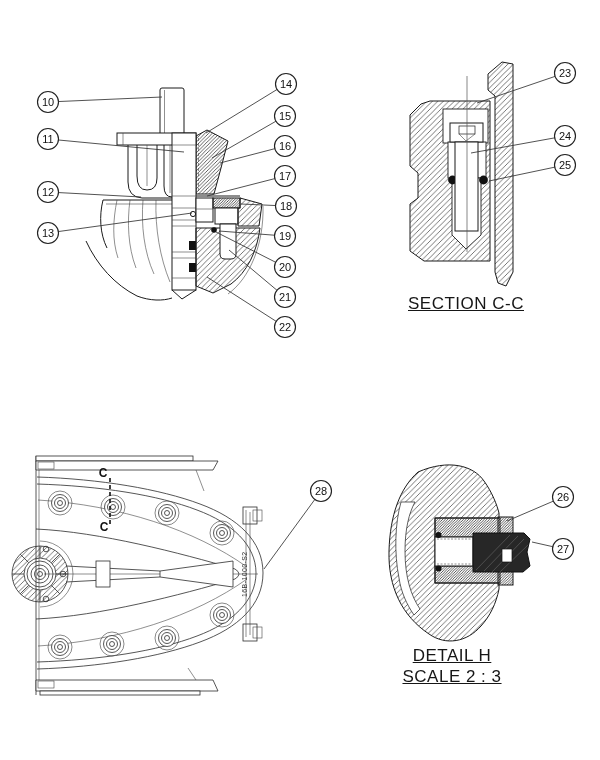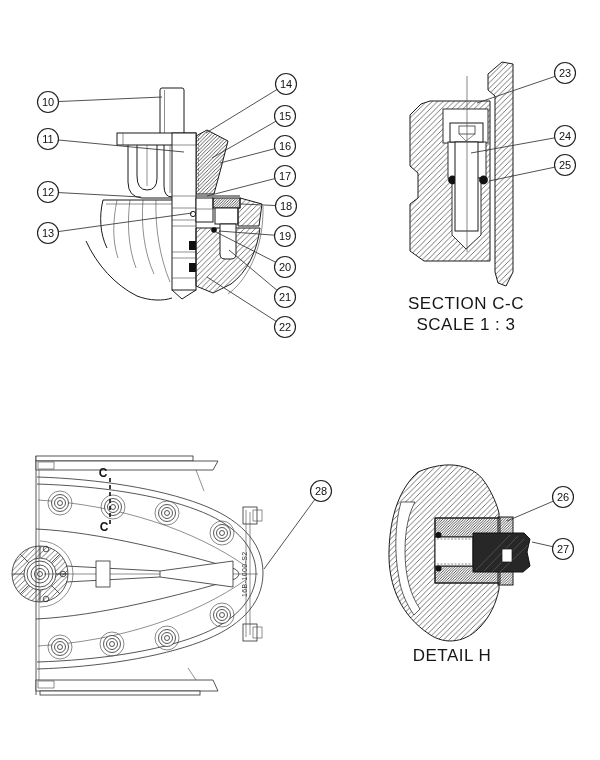--- a/index.html
+++ b/index.html
@@ -1,20 +1,20 @@
 <!DOCTYPE html>
 <html><head>
 <meta charset="utf-8">
 <style>
   html,body{margin:0;padding:0;background:#fff;}
   .canvas{position:relative;width:600px;height:760px;background:#ffffff;overflow:hidden;
           font-family:"Liberation Sans",sans-serif;}
   .canvas svg{position:absolute;left:0;top:0;}
   .caption{position:absolute;text-align:center;color:#161616;font-size:17px;
-           letter-spacing:0.5px;line-height:1.22;}
+           letter-spacing:0.5px;line-height:1.22;text-decoration:underline;}
   .ln{fill:none;stroke:#1b1b1b;stroke-width:1;}
   .ln2{fill:none;stroke:#2b2b2b;stroke-width:0.8;}
   .thin{fill:none;stroke:#444;stroke-width:0.6;}
   .wfill{fill:#ffffff;stroke:#1b1b1b;stroke-width:1;}
   .wfill2{fill:#ffffff;stroke:#2b2b2b;stroke-width:0.8;}
   .marker{font-size:12px;font-weight:bold;fill:#111;}
   .partcode{font-size:7px;fill:#333;letter-spacing:0.4px;}
   .balloon-circle{fill:#fff;stroke:#222;stroke-width:1.15;}
   .balloon-text{font-size:11px;fill:#111;text-anchor:middle;}
   .leader{stroke:#333;stroke-width:0.85;fill:none;}
@@ -309,19 +309,19 @@
         <g>
           <line x1="314.80482581190574" y1="499.4776067837079" x2="264" y2="569" class="leader"></line>
           <circle cx="321" cy="491" r="10.5" class="balloon-circle"></circle>
           <text x="321" y="494.8" class="balloon-text">28</text>
         </g>
       </g>
 </svg>
 
 <div class="caption" style="left:366px;top:294px;width:200px">
   <div>SECTION C-C</div>
-  <div>SCALE 1 : 3</div>
 </div>
 <div class="caption" style="left:352px;top:646px;width:200px">
   <div>DETAIL H</div>
+  <div>SCALE 2 : 3</div>
 </div>
 
 </div>
 
 </body></html>

